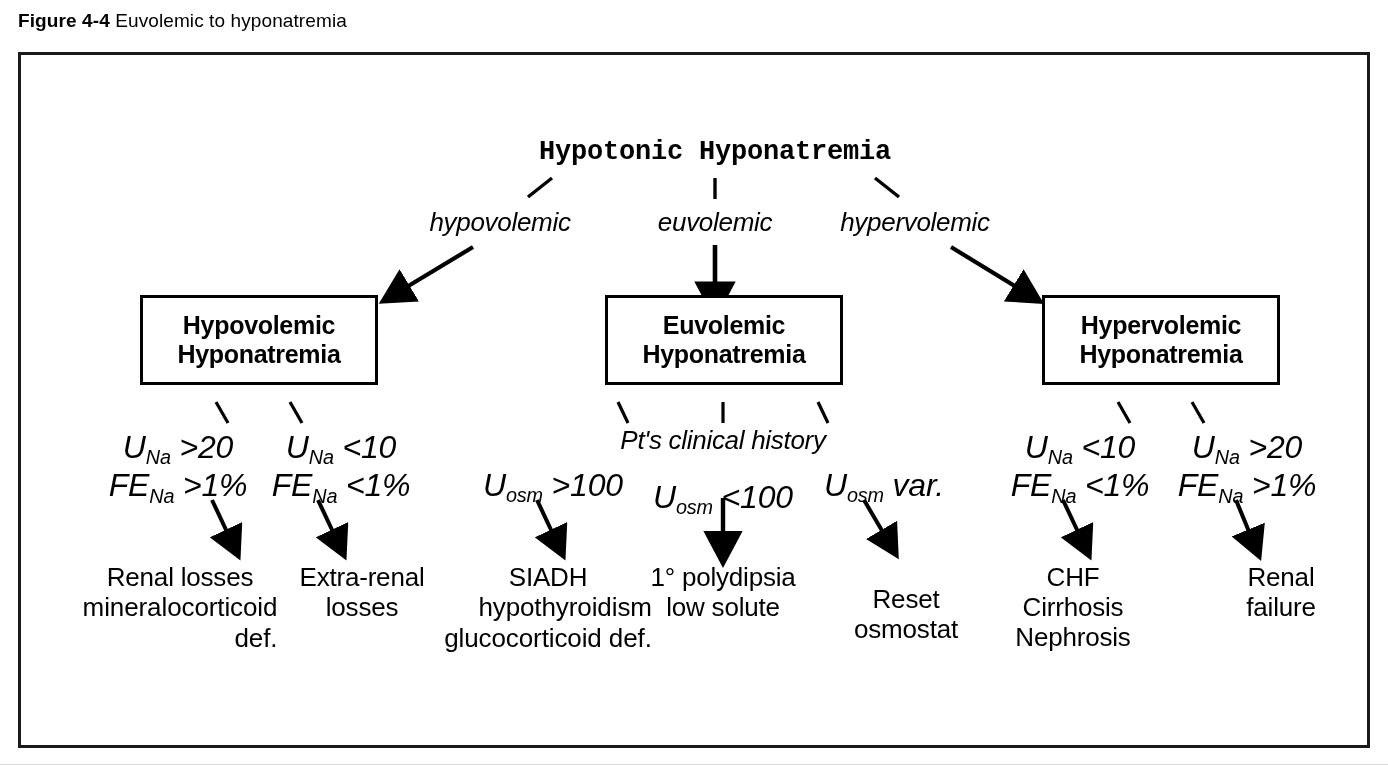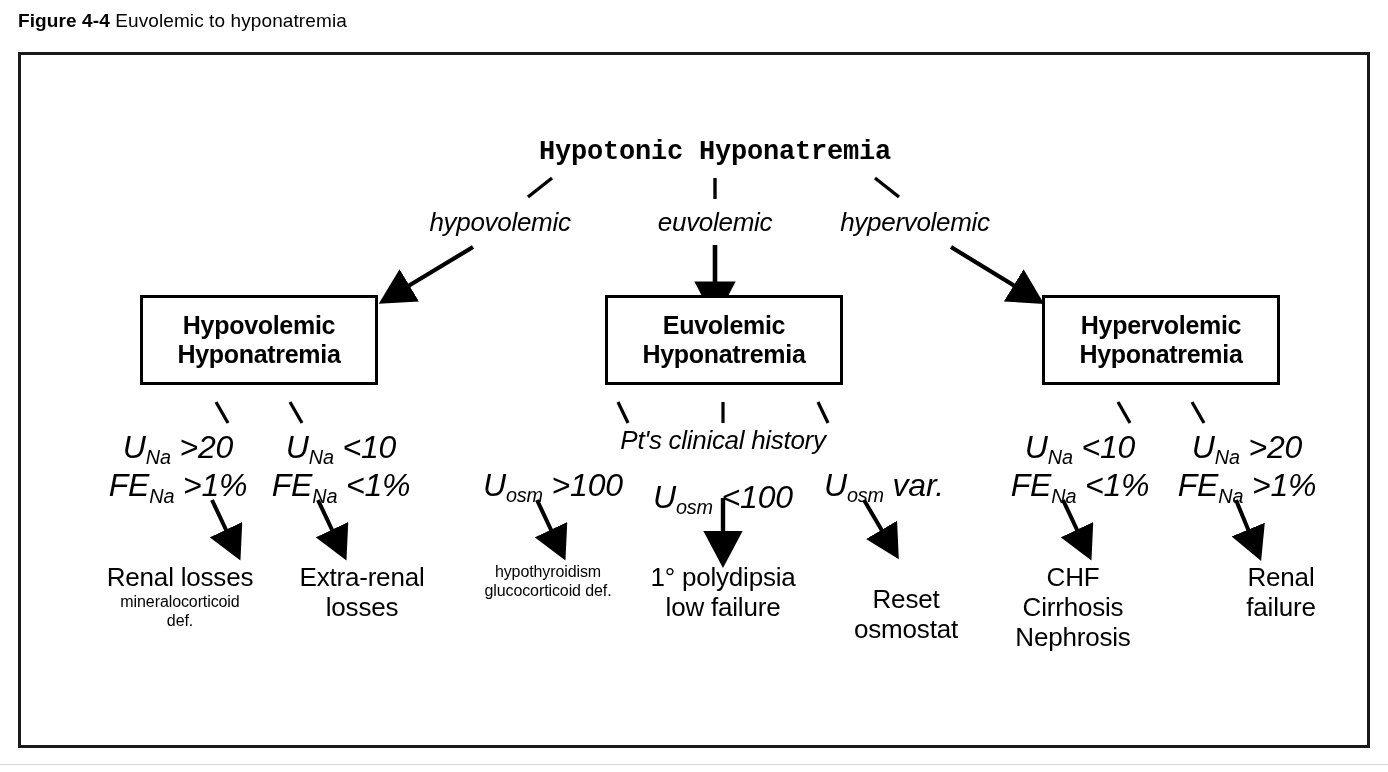--- a/index.html
+++ b/index.html
@@ -116,24 +116,25 @@
     text-align: right;
   }
 
   
   .outcome {
     font-size: 26px;
     line-height: 1.16;
     letter-spacing: -0.2px;
   }
   .outcome .sub-line {
-    font-size: 16px;
+    font-size: 26px;
     line-height: 1.2;
     display: block;
     letter-spacing: -0.1px;
+    text-align: right;
   }
   .outcome .main-line {
     display: block;
   }
 
   
   #connectors {
     position: absolute;
     left: 0;
     top: 0;
@@ -270,27 +271,28 @@
   <span class="sub-line">mineralocorticoid</span>
   <span class="sub-line">def.</span>
 </div>
 
 <div class="node node-center outcome" style="left:362px; top:562px;">
   <span class="main-line">Extra-renal</span>
   <span class="main-line">losses</span>
 </div>
 
 <div class="node node-center outcome" style="left:548px; top:562px;">
+  <span class="main-line">SIADH</span>
   <span class="sub-line">hypothyroidism</span>
   <span class="sub-line">glucocorticoid def.</span>
 </div>
 
 <div class="node node-center outcome" style="left:723px; top:562px;">
   <span class="main-line">1° polydipsia</span>
-  <span class="main-line">low failure</span>
+  <span class="main-line">low solute</span>
 </div>
 
 <div class="node node-center outcome" style="left:906px; top:562px;margin-top:22px;">
   <span class="main-line">Reset</span>
   <span class="main-line">osmostat</span>
 </div>
 
 <div class="node node-center outcome" style="left:1073px; top:562px;">
   <span class="main-line">CHF</span>
   <span class="main-line">Cirrhosis</span>

